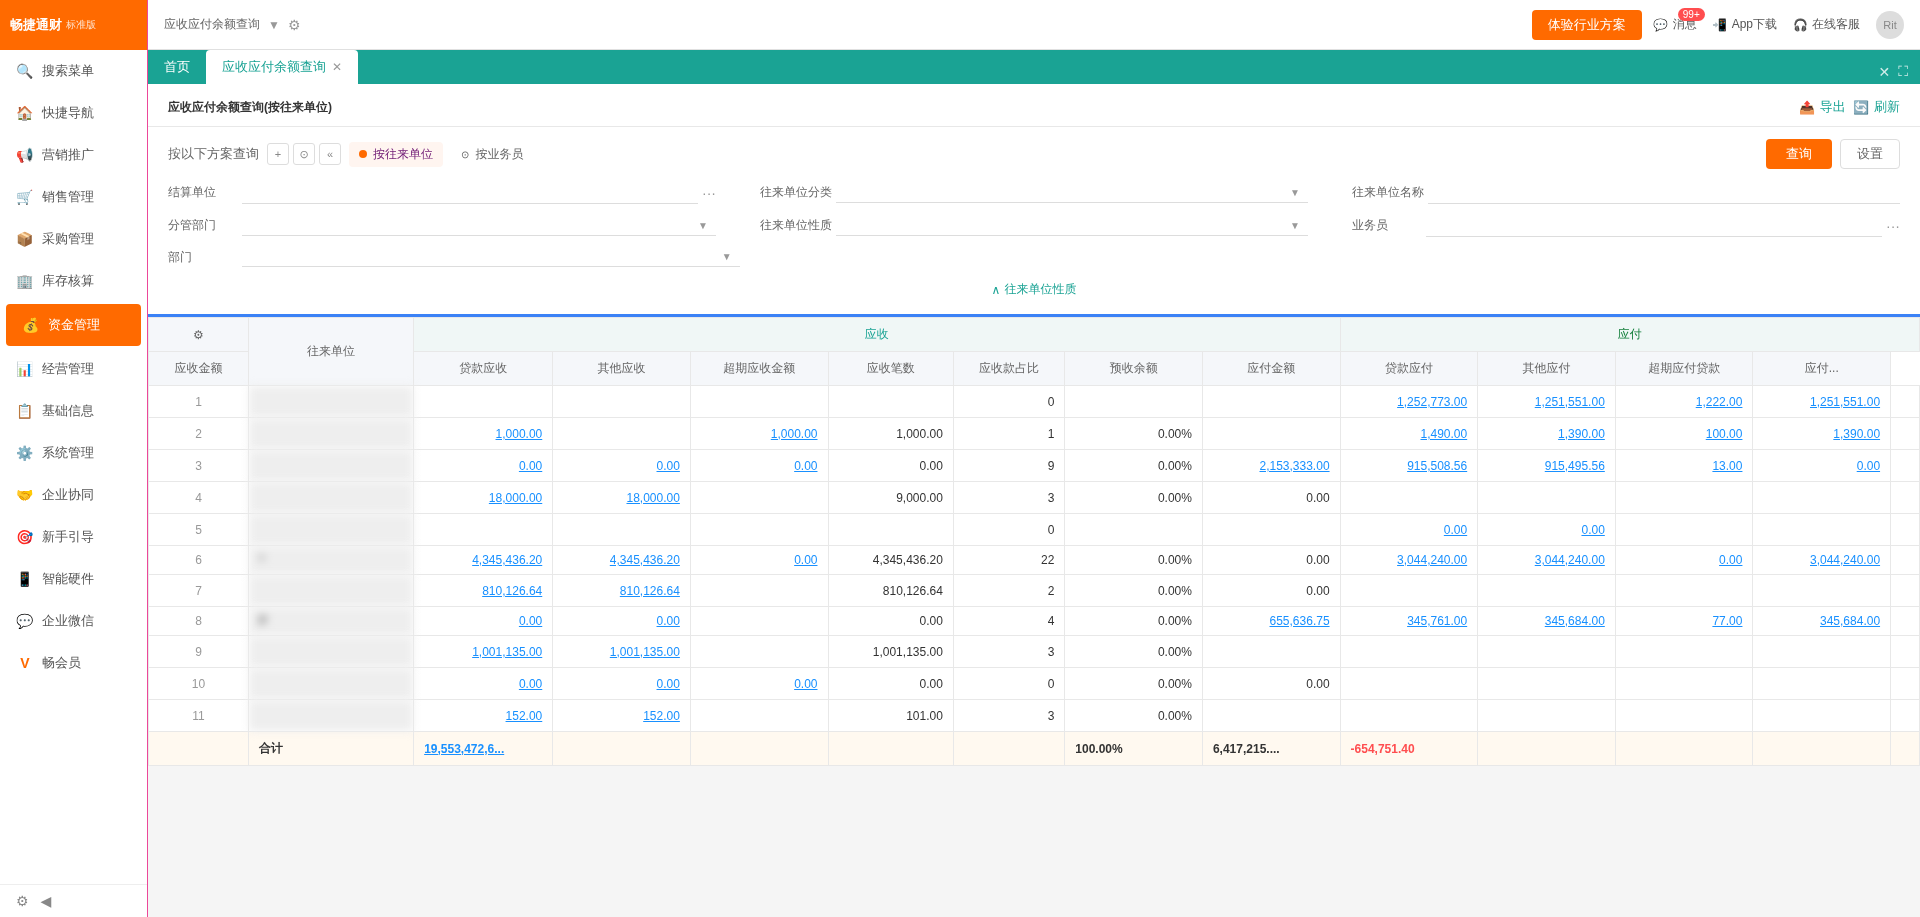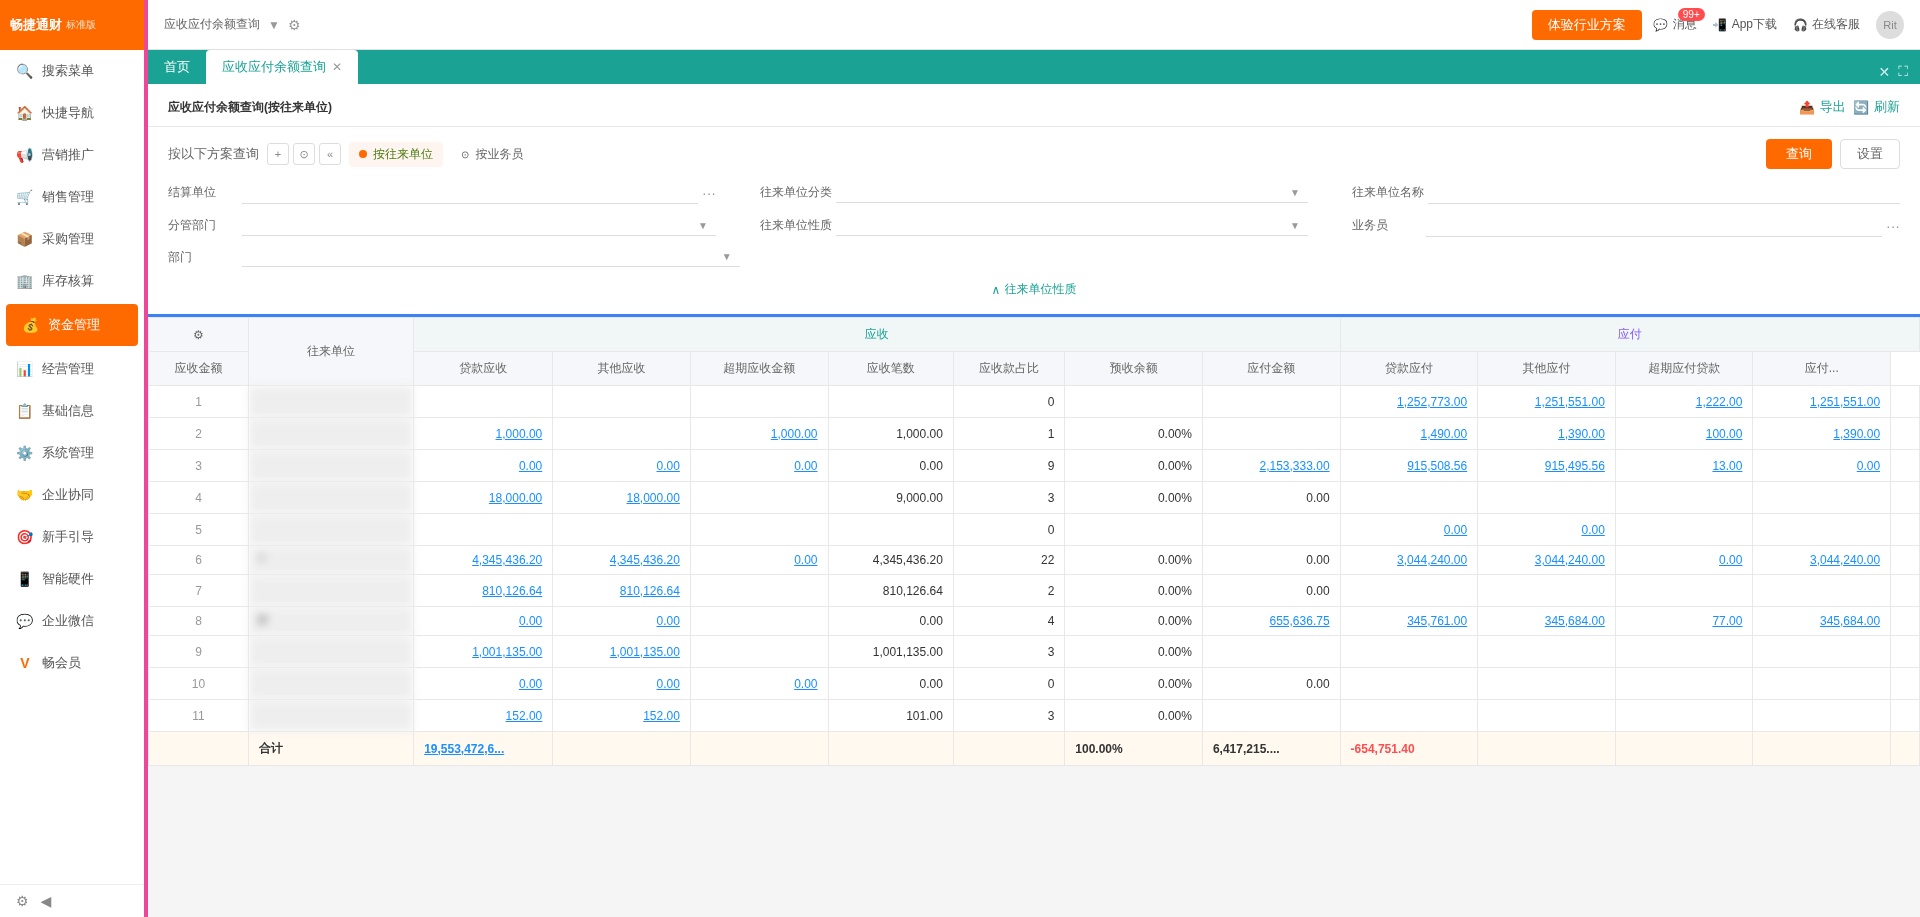--- a/index.html
+++ b/index.html
@@ -2,21 +2,21 @@
 <html><head>
   <meta charset="utf-8">
   <style>
     * { box-sizing: border-box; margin: 0; padding: 0; }
     body { font-family: 'Microsoft YaHei', Arial, sans-serif; font-size: 12px; background: #f0f2f5; color: #333; overflow: hidden; }
 
     
     .app-container { display: flex; height: 917px; width: 1920px; }
 
     
-    .sidebar { width: 148px; background: #fff; display: flex; flex-direction: column; border-right: 4px solid #ec4899; flex-shrink: 0; }
+    .sidebar { width: 148px; background: #fff; display: flex; flex-direction: column; border-right: 1px solid #ec4899; flex-shrink: 0; }
     .sidebar-logo { height: 50px; background: #ff6a00; display: flex; align-items: center; padding: 0 10px; }
     .sidebar-logo-text { color: #fff; font-size: 13px; font-weight: bold; }
     .sidebar-logo-badge { font-size: 10px; color: #fff; opacity: 0.8; margin-left: 4px; }
     .sidebar-item { display: flex; align-items: center; padding: 12px 16px; cursor: pointer; color: #555; gap: 8px; }
     .sidebar-item.active { background: #ff6a00; color: #fff; border-radius: 4px; margin: 2px 6px; }
     .sidebar-item .icon { font-size: 14px; width: 18px; text-align: center; }
     .sidebar-item .label { font-size: 13px; }
     .sidebar-bottom { margin-top: auto; border-top: 1px solid #eee; display: flex; padding: 8px 16px; gap: 12px; }
     .sidebar-bottom-btn { color: #888; cursor: pointer; font-size: 14px; }
 
@@ -53,21 +53,21 @@
     .btn-export { display: flex; align-items: center; gap: 4px; color: #1aa394; cursor: pointer; font-size: 13px; }
     .btn-refresh { display: flex; align-items: center; gap: 4px; color: #1aa394; cursor: pointer; font-size: 13px; }
 
     
     .filter-area { padding: 12px 20px; border-bottom: 3px solid #3b82f6; background: #fff; }
     .filter-row { display: flex; align-items: center; margin-bottom: 10px; gap: 24px; }
     .filter-label-row { display: flex; align-items: center; gap: 8px; margin-bottom: 12px; }
     .filter-scheme-label { font-size: 13px; color: #666; }
     .filter-scheme-icons { display: flex; gap: 4px; }
     .filter-icon-btn { width: 22px; height: 22px; border: 1px solid #ddd; border-radius: 3px; cursor: pointer; display: flex; align-items: center; justify-content: center; color: #888; font-size: 11px; }
-    .scheme-item { display: flex; align-items: center; gap: 6px; padding: 4px 10px; background: #fff5f0; border-radius: 4px; color: #4d7c0f; cursor: pointer; font-size: 12px; }
+    .scheme-item { display: flex; align-items: center; gap: 6px; padding: 4px 10px; background: #fff5f0; border-radius: 4px; color: #701a75; cursor: pointer; font-size: 12px; }
     .scheme-item .dot { width: 8px; height: 8px; border-radius: 50%; background: #ff6a00; }
     .scheme-item2 { display: flex; align-items: center; gap: 6px; padding: 4px 10px; color: #666; cursor: pointer; font-size: 12px; }
     .filter-field { display: flex; align-items: center; gap: 4px; flex: 1; }
     .filter-field-label { color: #666; font-size: 12px; white-space: nowrap; min-width: 70px; }
     .filter-input { flex: 1; border: none; border-bottom: 1px solid #ddd; padding: 4px 8px; font-size: 12px; color: #333; outline: none; background: transparent; }
     .filter-select { flex: 1; border: none; border-bottom: 1px solid #ddd; padding: 4px 8px; font-size: 12px; color: #333; background: transparent; display: flex; align-items: center; justify-content: space-between; }
     .filter-select-arrow { color: #999; font-size: 10px; }
     .filter-dots { color: #999; font-size: 14px; cursor: pointer; }
     .filter-more { display: flex; align-items: center; justify-content: center; color: #1aa394; cursor: pointer; font-size: 12px; gap: 4px; padding: 4px; margin-top: 4px; }
     .btn-query { background: #ff6a00; color: #fff; padding: 6px 20px; border: none; border-radius: 4px; cursor: pointer; font-size: 13px; }
@@ -310,21 +310,21 @@
           <table>
             <thead>
               <tr>
                 <th class="col-num" style="width:30px;">
                   <span>⚙</span>
                 </th>
                 <th class="col-name" rowspan="2" style="vertical-align:middle;">
                   <span>往来单位</span>
                 </th>
                 <th colspan="7" style="background:#f0f7f6;color:#1aa394;">应收</th>
-                <th colspan="5" style="background:#f0f7f6;color:#8b5cf6;">应付</th>
+                <th colspan="5" style="background:#f0f7f6;color:#15803d;">应付</th>
               </tr>
               <tr>
 
                 <th class="col-data">应收金额</th>
                 <th class="col-data">贷款应收</th>
                 <th class="col-data">其他应收</th>
                 <th class="col-data">超期应收金额</th>
                 <th class="col-small">应收笔数</th>
                 <th class="col-small">应收款占比</th>
                 <th class="col-data">预收余额</th>

